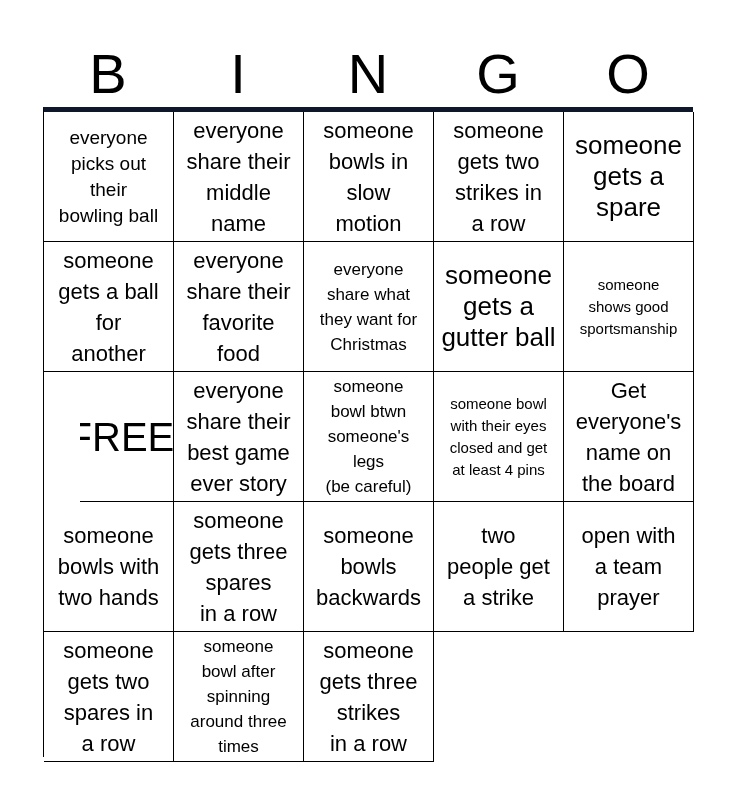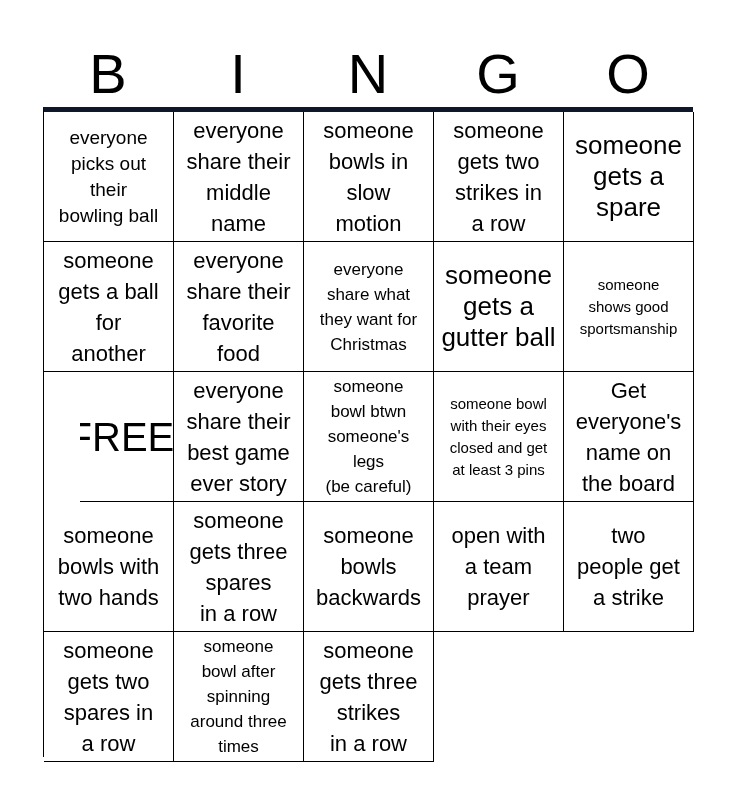--- a/index.html
+++ b/index.html
@@ -104,21 +104,21 @@
       <span>someone
 bowl btwn
 someone's
 legs
 (be careful)</span>
     </div>
     <div class="cell fs-xs">
       <span>someone bowl
 with their eyes
 closed and get
-at least 3 pins</span>
+at least 4 pins</span>
     </div>
     <div class="cell fs-l">
       <span>Get
 everyone's
 name on
 the board</span>
     </div>
     <div class="cell fs-l">
       <span>someone
 bowls with
@@ -129,28 +129,28 @@
 gets three
 spares
 in a row</span>
     </div>
     <div class="cell fs-l">
       <span>someone
 bowls
 backwards</span>
     </div>
     <div class="cell fs-l">
+      <span>two
+people get
+a strike</span>
+    </div>
+    <div class="cell fs-l">
       <span>open with
 a team
 prayer</span>
-    </div>
-    <div class="cell fs-l">
-      <span>two
-people get
-a strike</span>
     </div>
     <div class="cell fs-l">
       <span>someone
 gets two
 spares in
 a row</span>
     </div>
     <div class="cell fs-s">
       <span>someone
 bowl after

